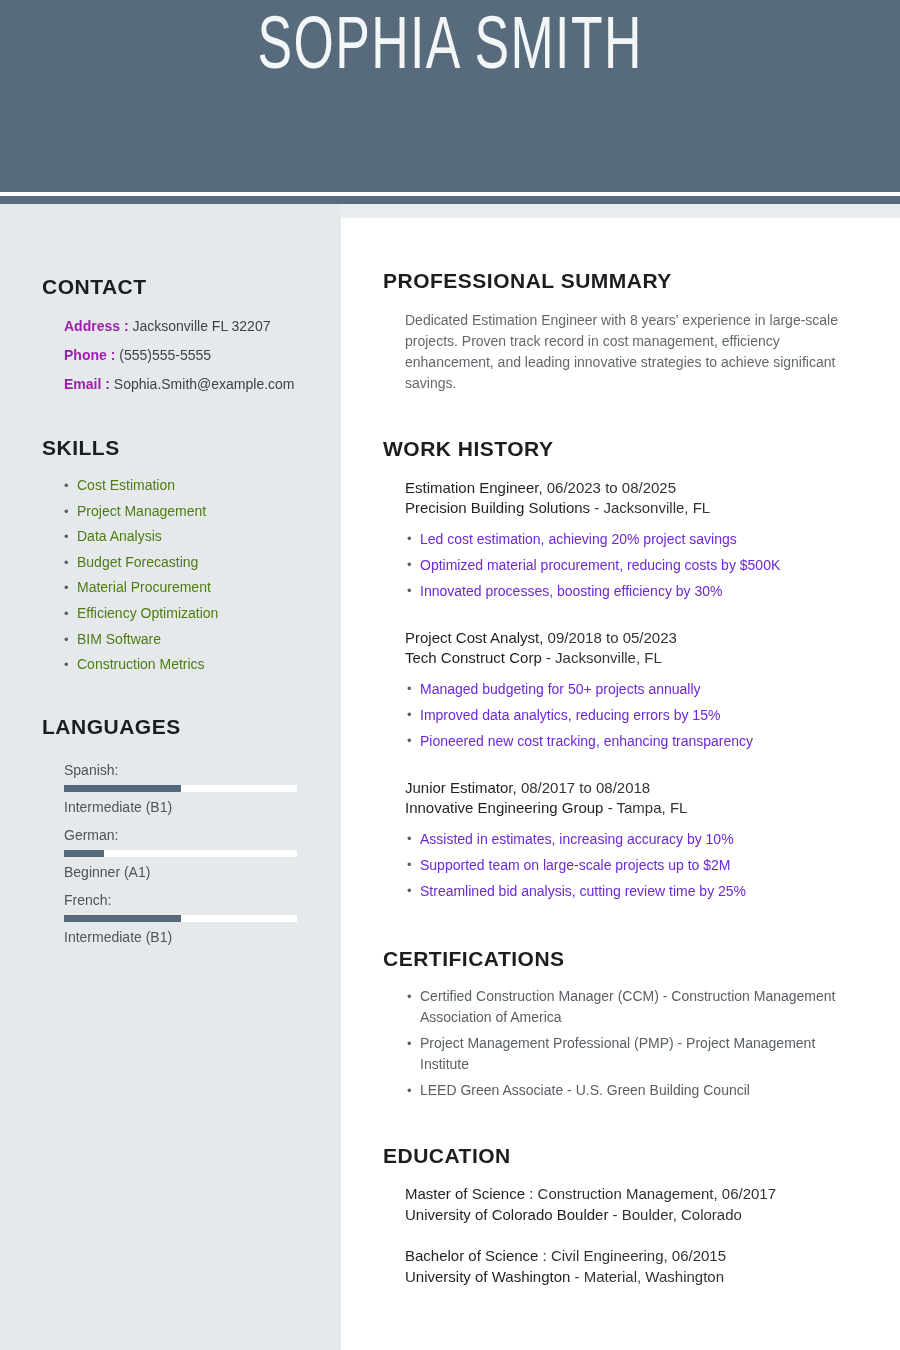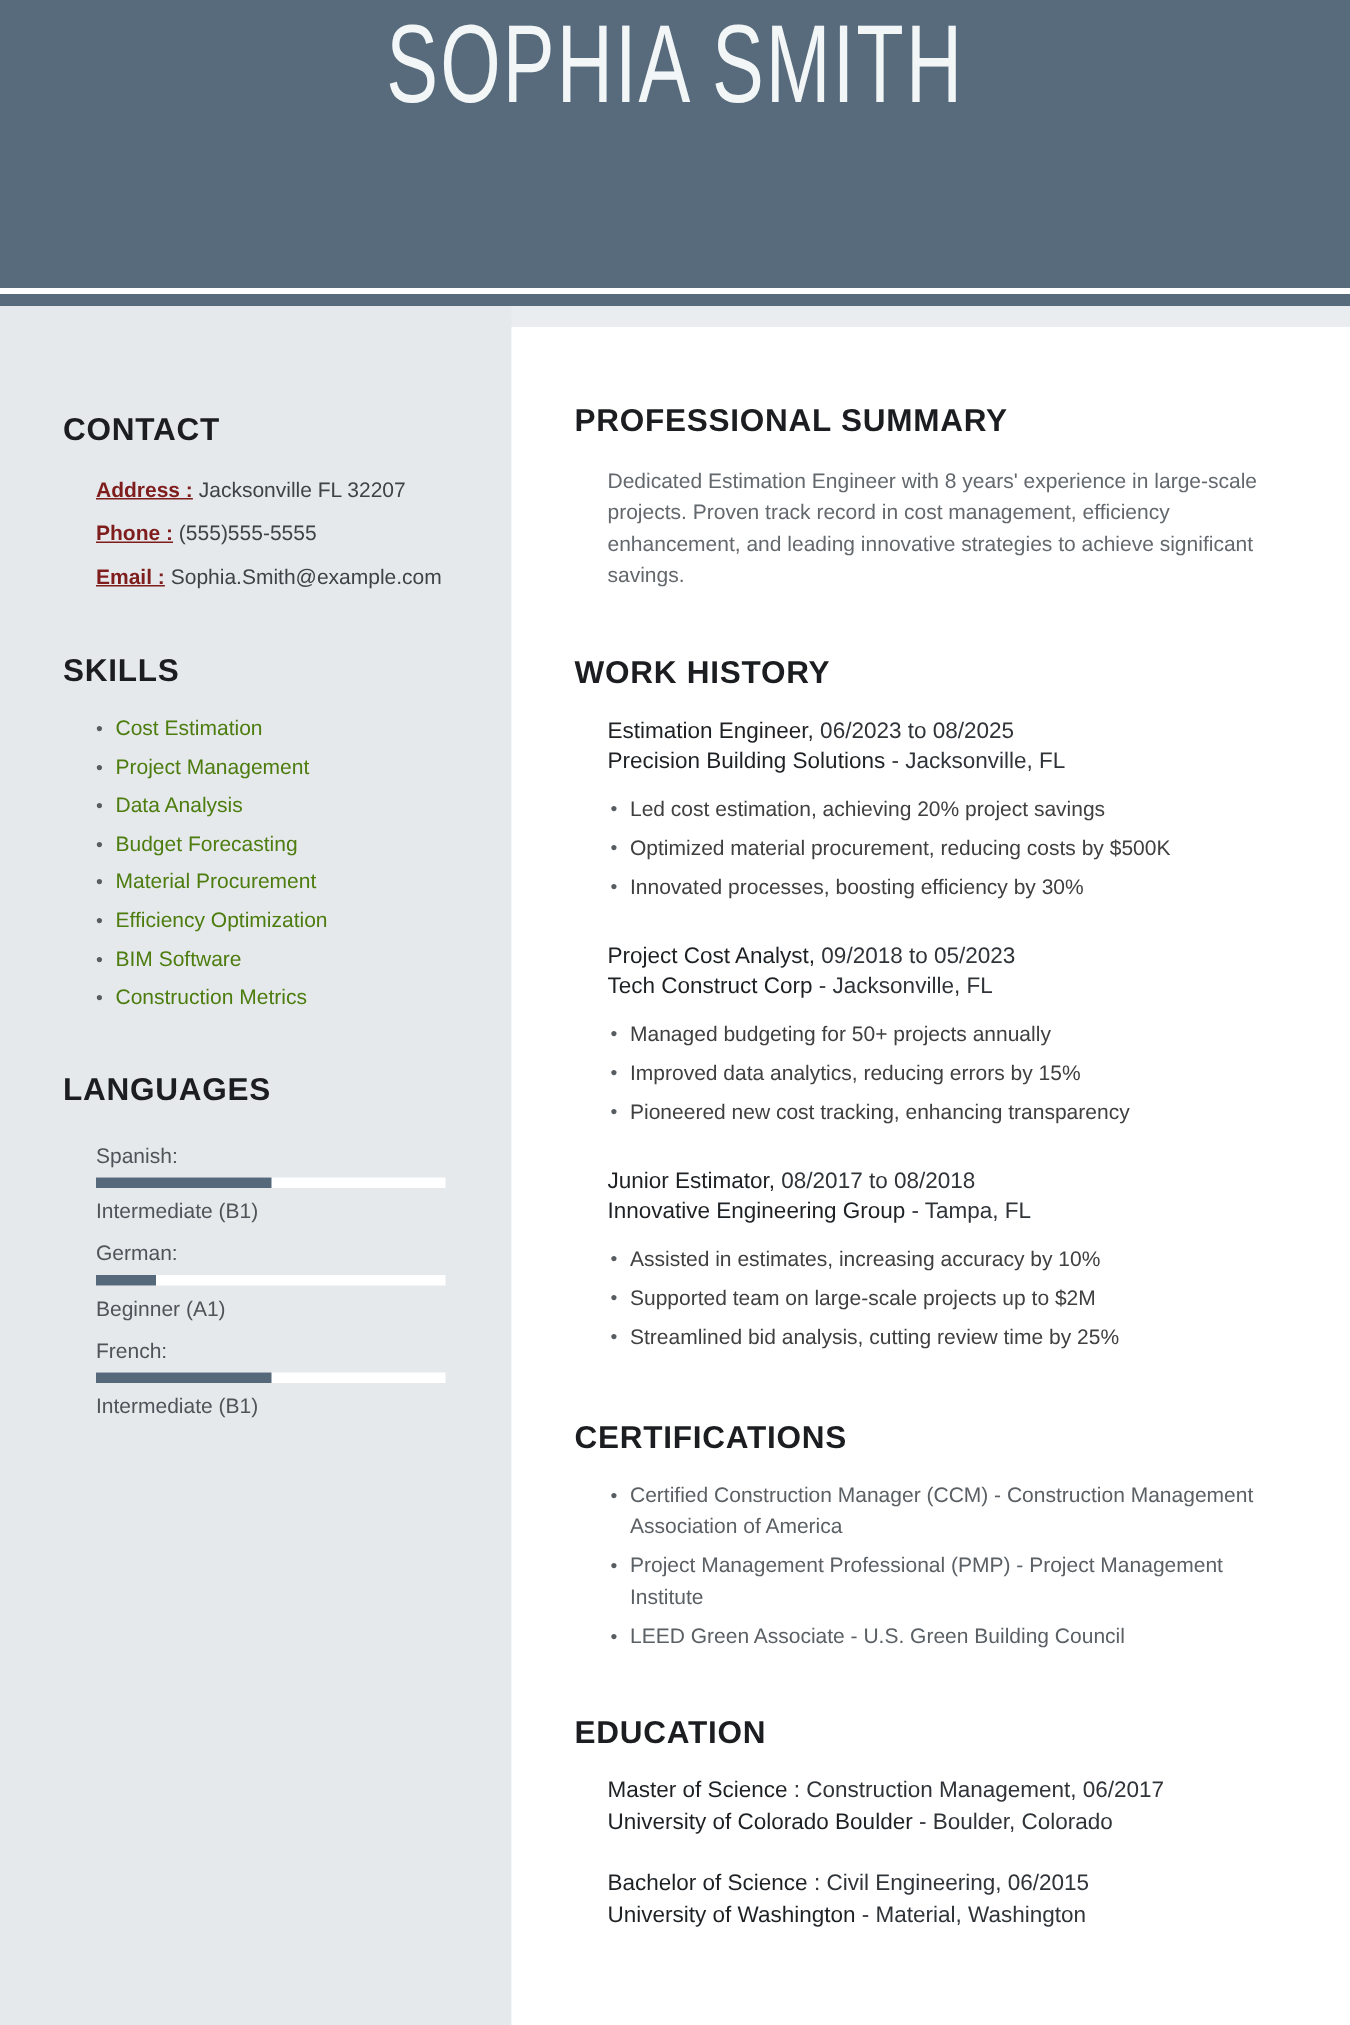--- a/index.html
+++ b/index.html
@@ -35,21 +35,21 @@
 
   
   h2 {
     margin:0; font-size:21px; font-weight:bold; color:#1B1D20;
     letter-spacing:0.5px; line-height:26px;
   }
 
   
   .sb-section { margin-bottom:36px; }
   .contact-item { margin-left:22px; font-size:14px; line-height:29px; color:#3E4347; }
-  .contact-item .lbl { font-weight:bold; color:#7f1d1d;text-decoration:underline; }
+  .contact-item .lbl { font-weight:bold; color:#a21caf; }
   .sb-section h2 { margin-bottom:12px; }
 
   ul.dotlist { list-style:none; margin:0; padding:0 0 0 22px; }
   ul.dotlist li {
     position:relative; padding-left:13px;
     font-size:14px; line-height:25.6px; color:#4d7c0f;
   }
   ul.dotlist li::before {
     content:"\2022"; position:absolute; left:0; top:0;
     color:#585D62; font-size:13px;
@@ -66,21 +66,21 @@
   .summary-text {
     margin:16px 0 0 22px; width:458px;
     font-size:14px; line-height:21px; color:#63686D;
   }
 
   .job { margin:16px 0 24px 22px; }
   .job:last-child { margin-bottom:0; }
   .job-line { font-size:15px; line-height:20px; color:#303439; }
   .job-line .b { font-weight:normal; color:#1E2124; }
   .job ul.dotlist { padding-left:2px; margin-top:8px; }
-  .job ul.dotlist li { line-height:26px; color:#404040; }
+  .job ul.dotlist li { line-height:26px; color:#6d28d9; }
 
   .certs ul.dotlist { margin-top:14px; max-width:480px; }
   .certs ul.dotlist li { line-height:21px; margin-bottom:5px; color:#5B6065; }
 
   .edu { margin:14px 0 0 22px; }
   .edu + .edu { margin-top:20px; }
   .edu-line { font-size:15px; line-height:21px; color:#303439; }
   .edu-line .b { font-weight:normal; color:#1E2124; }
 </style>
 </head>

